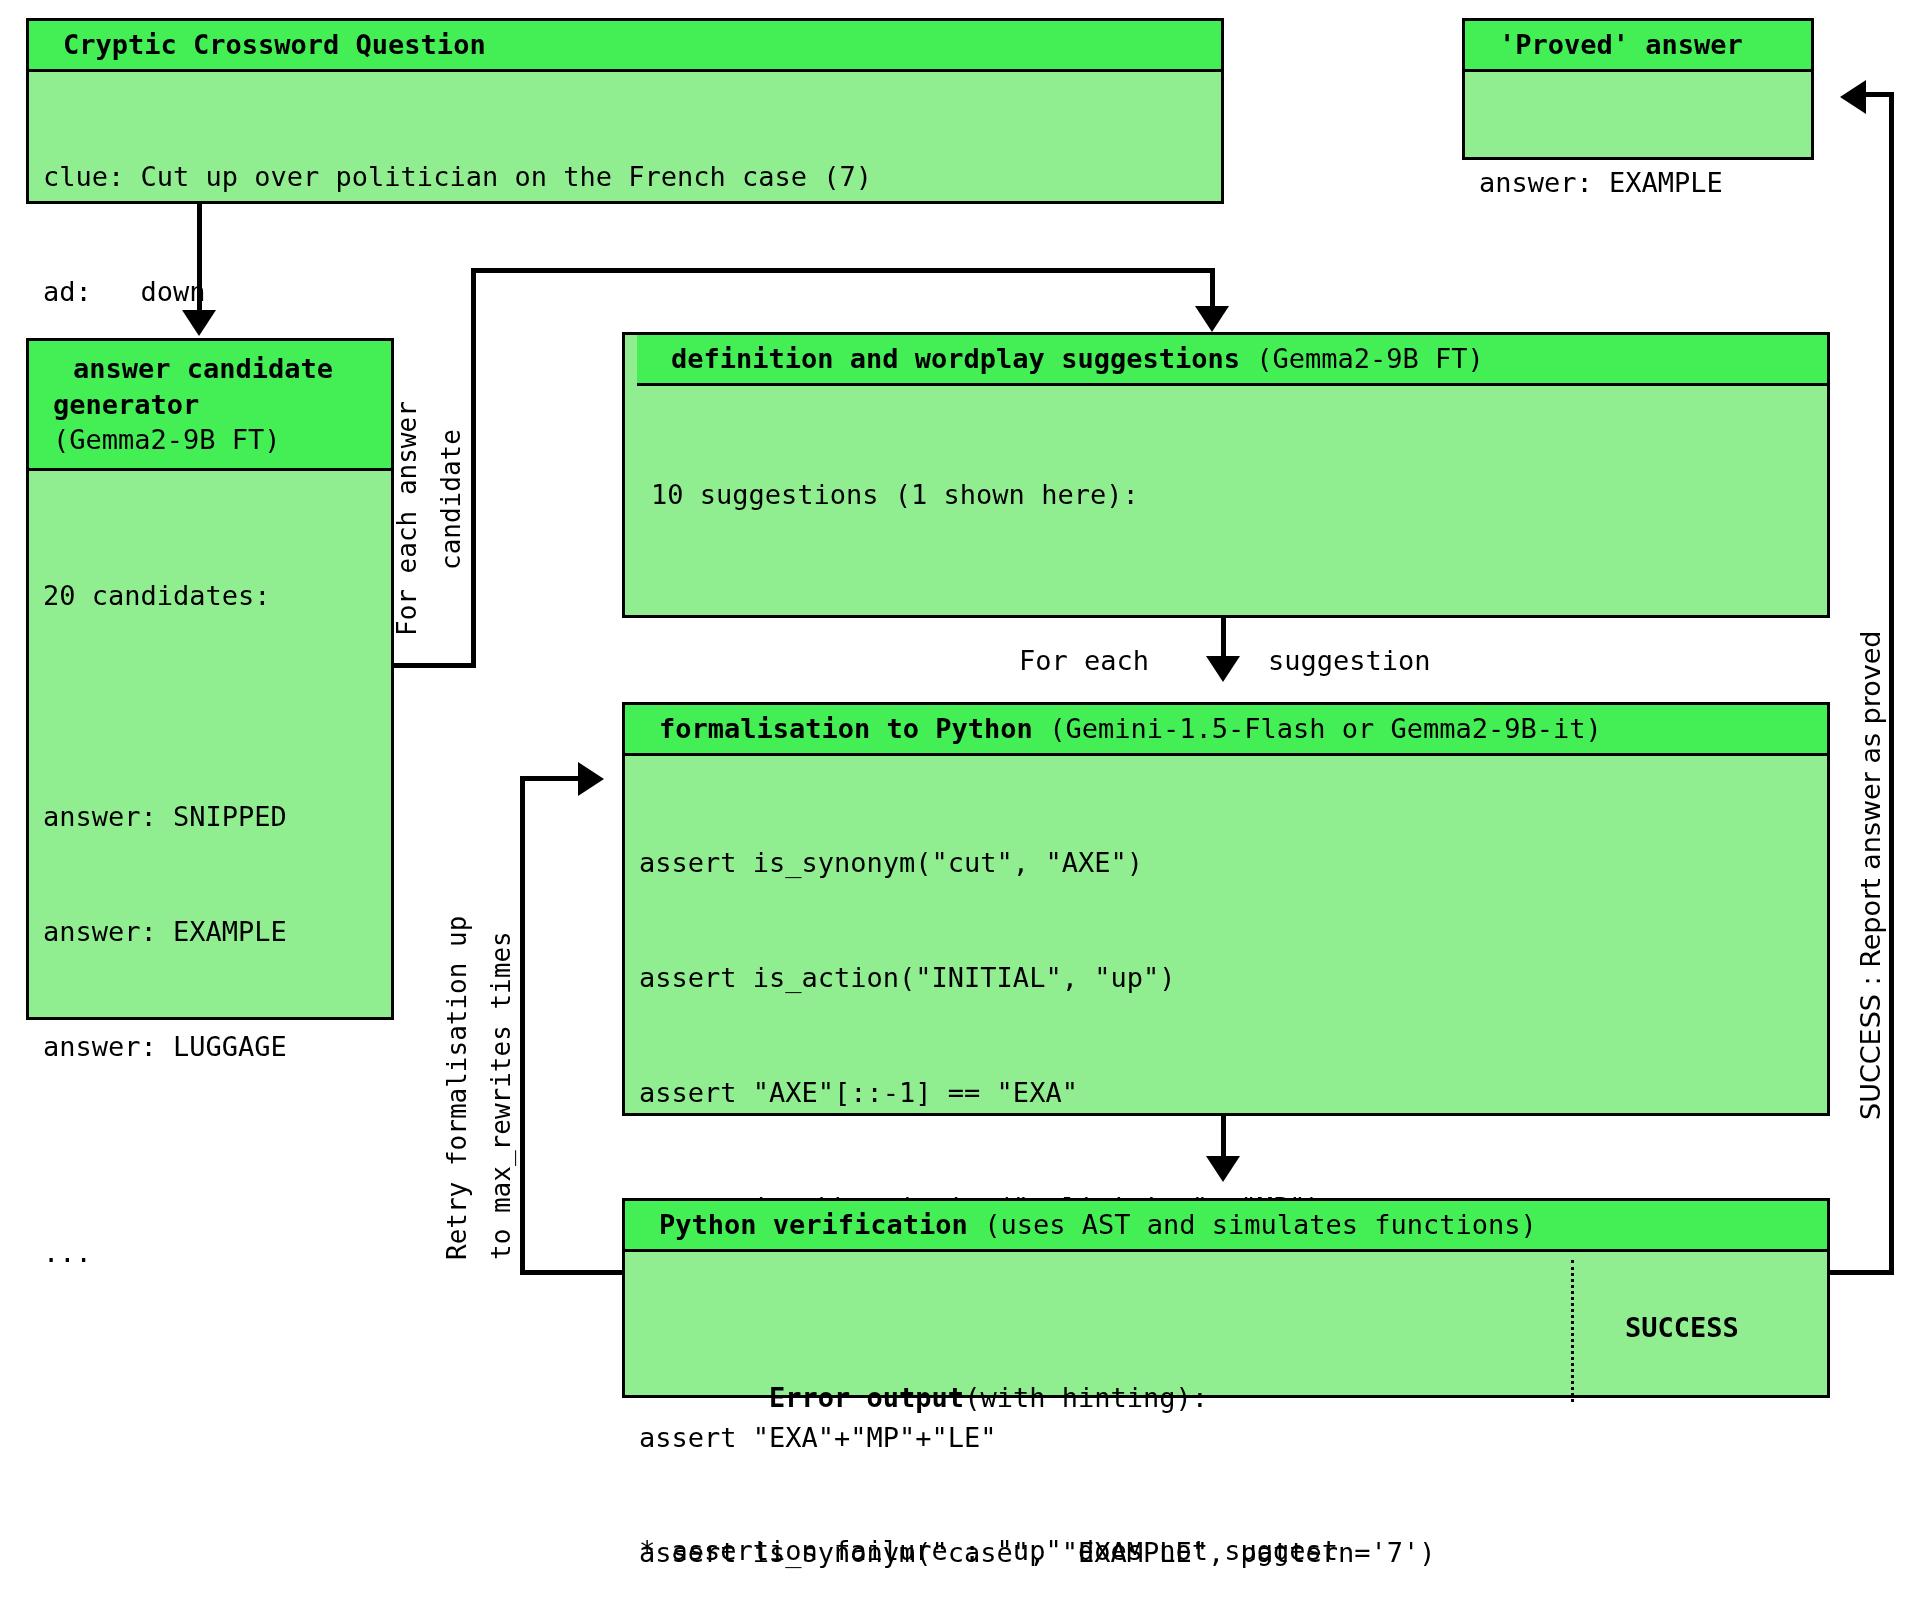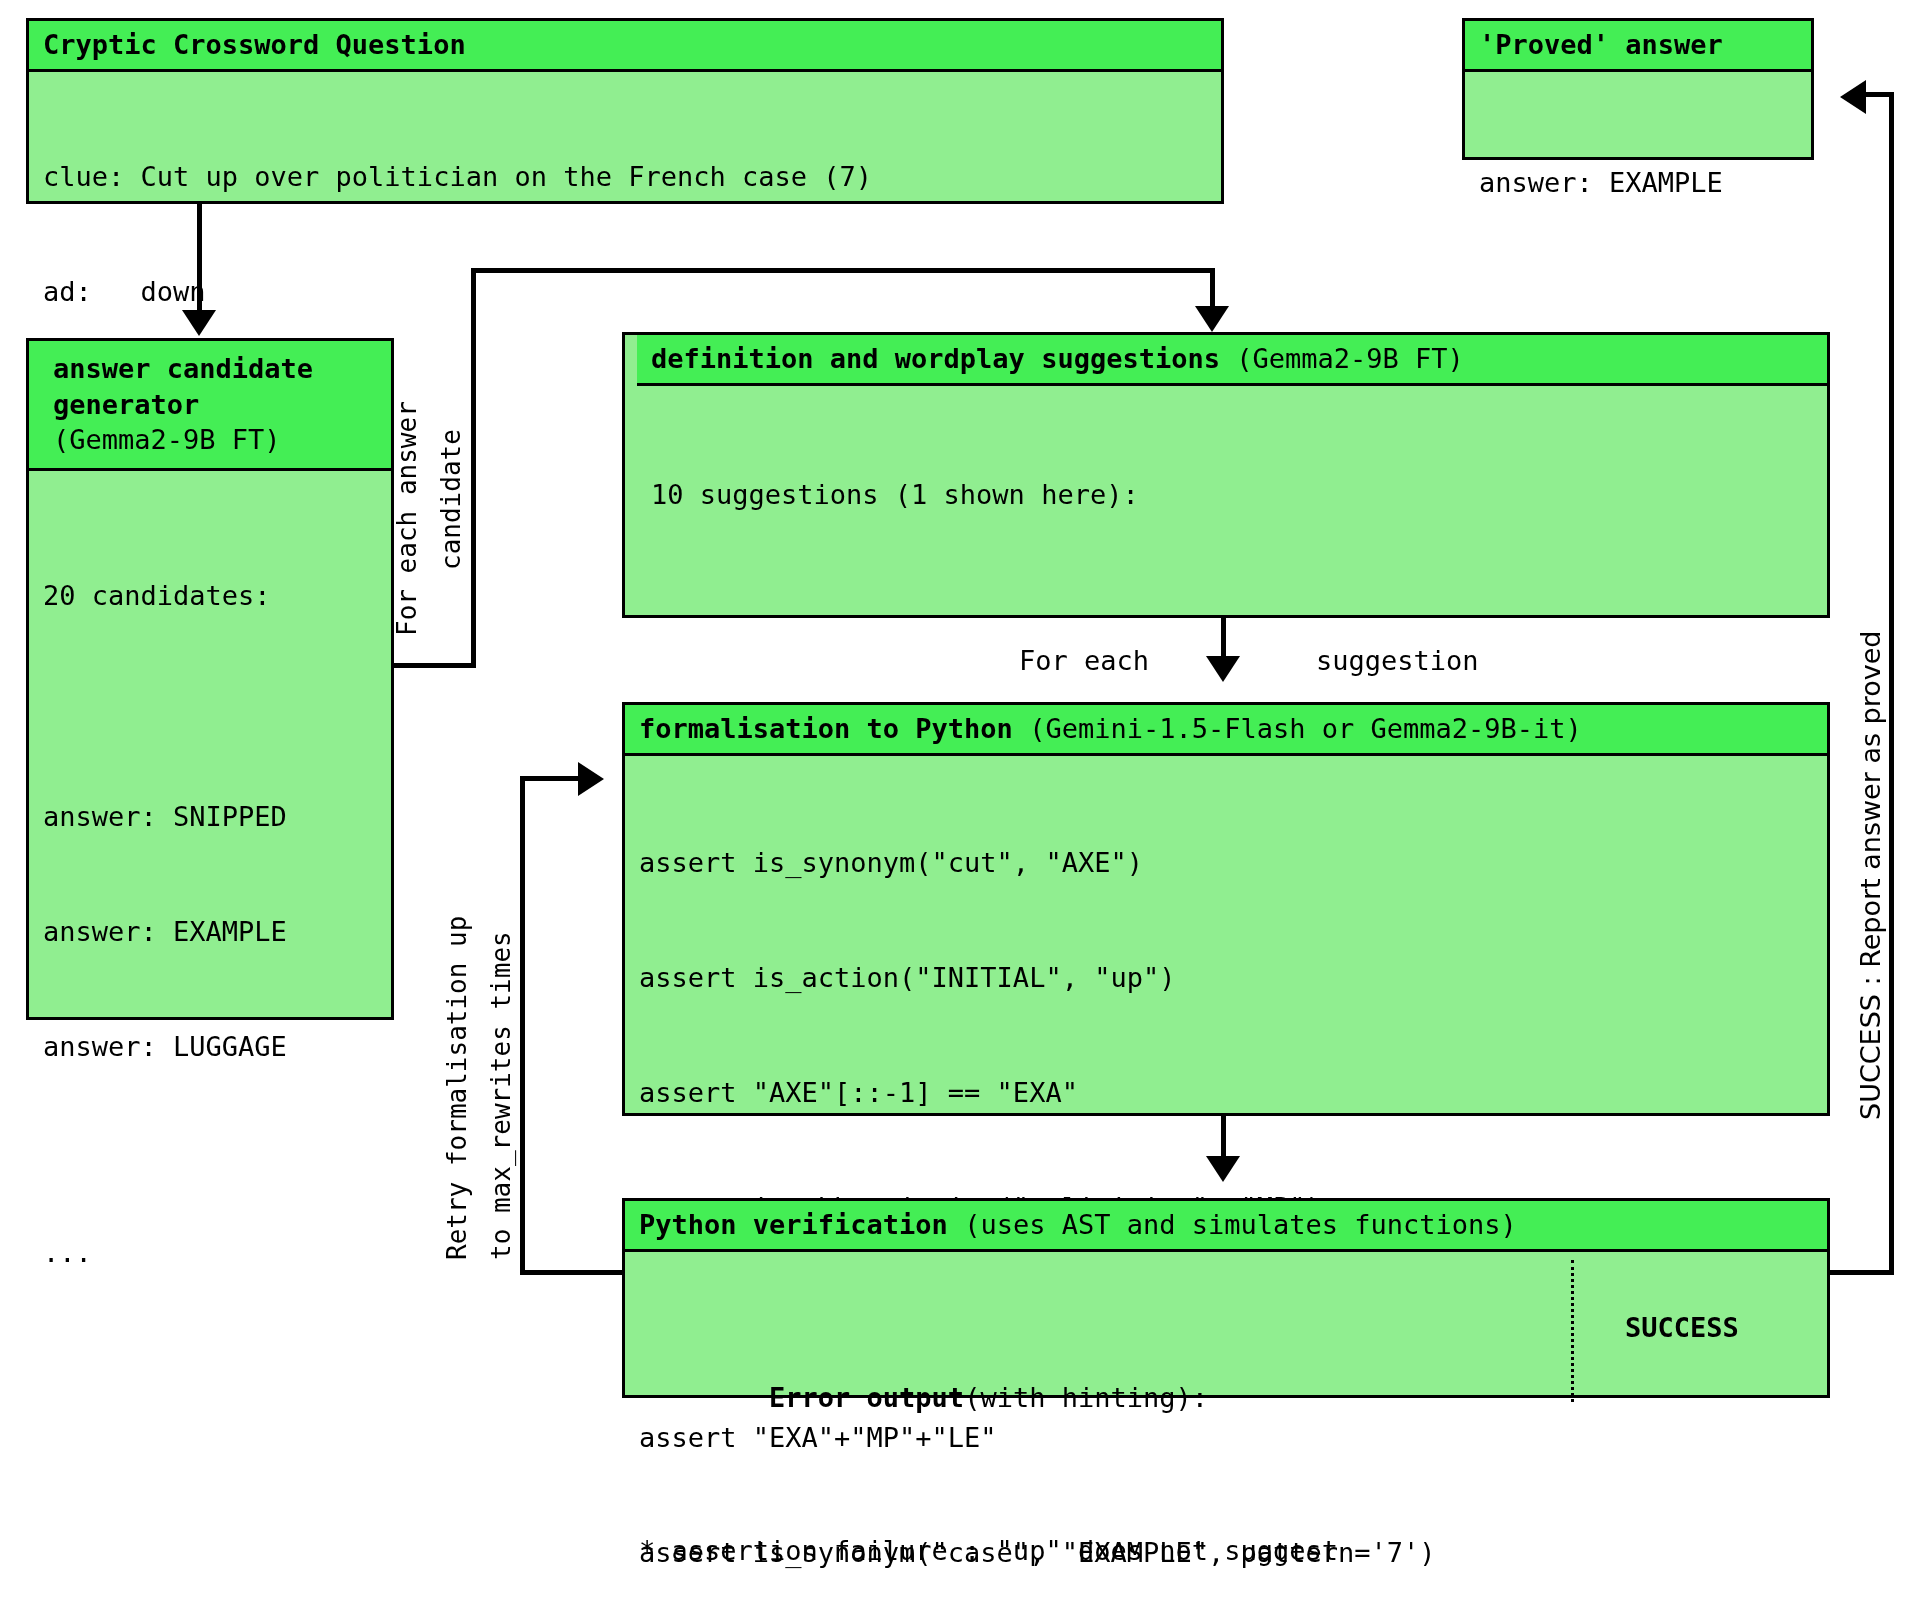--- a/index.html
+++ b/index.html
@@ -1,21 +1,21 @@
 <!DOCTYPE html>
 <html><head>
 <meta charset="utf-8">
 <style>
   html,body{margin:0;padding:0;background:#ffffff;}
   body{width:1912px;height:1620px;position:relative;overflow:hidden;
        font-family:"DejaVu Sans Mono","Liberation Mono",monospace;color:#000;}
   .box{position:absolute;border:3px solid #000;background:#90ee90;box-sizing:border-box;}
   .hdr{background:#44ee55;border-bottom:3px solid #000;box-sizing:border-box;
        padding:6px 14px;font-size:27px;line-height:1.32;white-space:nowrap;}
-  .hdr b{font-weight:bold;}
+  .hdr b{font-weight:bold;margin-left:20px;}
   .hdr span.sub{font-weight:normal;}
   .body{padding:10px 14px;font-size:27px;line-height:1.42;white-space:pre;}
   
   .ln{position:absolute;background:#000;}
   .arw{position:absolute;width:0;height:0;}
   .arw-d{border-left:17px solid transparent;border-right:17px solid transparent;border-top:26px solid #000;}
   .arw-r{border-top:17px solid transparent;border-bottom:17px solid transparent;border-left:26px solid #000;}
   .arw-l{border-top:17px solid transparent;border-bottom:17px solid transparent;border-right:26px solid #000;}
   .vlabel{position:absolute;font-size:26px;white-space:nowrap;
           transform-origin:0 0;transform:rotate(-90deg);}
@@ -118,21 +118,21 @@
 <div class="ln" style="left:471px;top:268px;width:744px;height:5px;"></div>
 <div class="ln" style="left:1210px;top:268px;width:5px;height:42px;"></div>
 <div class="arw arw-d" style="left:1195px;top:306px;"></div>
 
 <div class="vlabel" style="left:392px;top:636px;">For each answer</div>
 <div class="vlabel" style="left:436px;top:570px;">candidate</div>
 
 <div class="ln" style="left:1221px;top:618px;width:5px;height:42px;"></div>
 <div class="arw arw-d" style="left:1206px;top:656px;"></div>
 <div class="hlabel" style="left:1015px;top:645px;">For each</div>
-<div class="hlabel" style="left:1312px;top:645px;">suggestion</div>
+<div class="hlabel" style="left:1264px;top:645px;">suggestion</div>
 
 <div class="ln" style="left:1221px;top:1116px;width:5px;height:46px;"></div>
 <div class="arw arw-d" style="left:1206px;top:1156px;"></div>
 
 <div class="ln" style="left:520px;top:1270px;width:104px;height:5px;"></div>
 <div class="ln" style="left:520px;top:776px;width:5px;height:499px;"></div>
 <div class="ln" style="left:520px;top:776px;width:62px;height:5px;"></div>
 <div class="arw arw-r" style="left:578px;top:762px;"></div>
 
 <div class="vlabel" style="left:442px;top:1260px;">Retry formalisation up</div>

